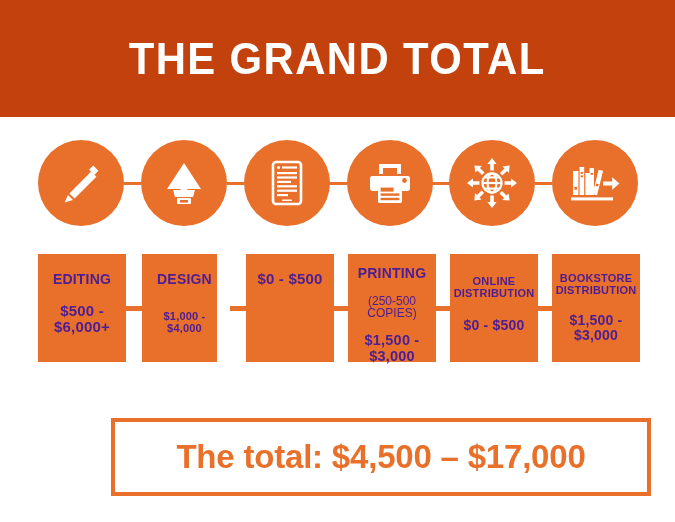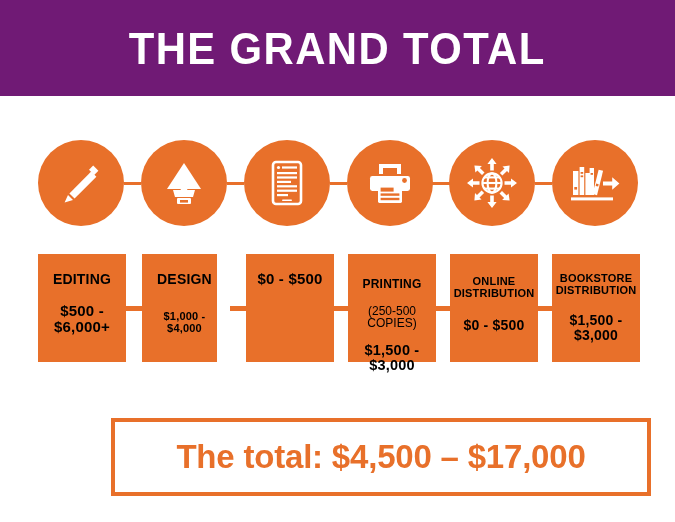--- a/index.html
+++ b/index.html
@@ -14,22 +14,22 @@
     overflow: hidden;
     position: relative;
   }
 
   
   .header-banner {
     position: absolute;
     left: 0;
     top: 0;
     width: 675px;
-    height: 96px;
-    background: #701a75;
+    height: 117px;
+    background: #c2410c;
     display: flex;
     align-items: center;
     justify-content: center;
   }
   .header-title {
     color: #ffffff;
     font-family: "Liberation Sans Narrow", "Liberation Sans", sans-serif;
     font-size: 45px;
     font-weight: bold;
     letter-spacing: 1.5px;
@@ -81,21 +81,21 @@
     position: absolute;
     top: 52px;
     height: 5px;
     background: #E8702A;
   }
   .cost-box {
     position: absolute;
     top: 0;
     height: 108px;
     background: #E8702A;
-    color: #000000;
+    color: #4c1d95;
     box-sizing: border-box;
     display: flex;
     flex-direction: column;
     align-items: center;
     text-align: center;
     padding: 0 3px;
   }
   .cost-box .box-label {
     font-weight: bold;
     line-height: 1.05;
@@ -115,21 +115,21 @@
   
   .box-0 .box-label { font-size: 14px; margin-top: 18px; }
   .box-0 .box-value { font-size: 15px; margin-top: 16px; }
 
   .box-1 .box-label { font-size: 14px; margin-top: 18px; }
   .box-1 .box-value { font-size: 11px; margin-top: 24px; }
 
   .box-2 .box-label { font-size: 14px; margin-top: 18px; }
   .box-2 .box-value { font-size: 15px; margin-top: 17px; }
 
-  .box-3 .box-label { font-size: 12px; margin-top: 24px; }
+  .box-3 .box-label { font-size: 14px; margin-top: 12px; }
   .box-3 .box-sub   { font-size: 12px; margin-top: 14px; }
   .box-3 .box-value { font-size: 14.5px; margin-top: 13px; }
 
   .box-4 .box-label { font-size: 11px; margin-top: 22px; }
   .box-4 .box-value { font-size: 14px; margin-top: 19px; }
 
   .box-5 .box-label { font-size: 11px; margin-top: 19px; }
   .box-5 .box-value { font-size: 14px; margin-top: 17px; }
 
   

